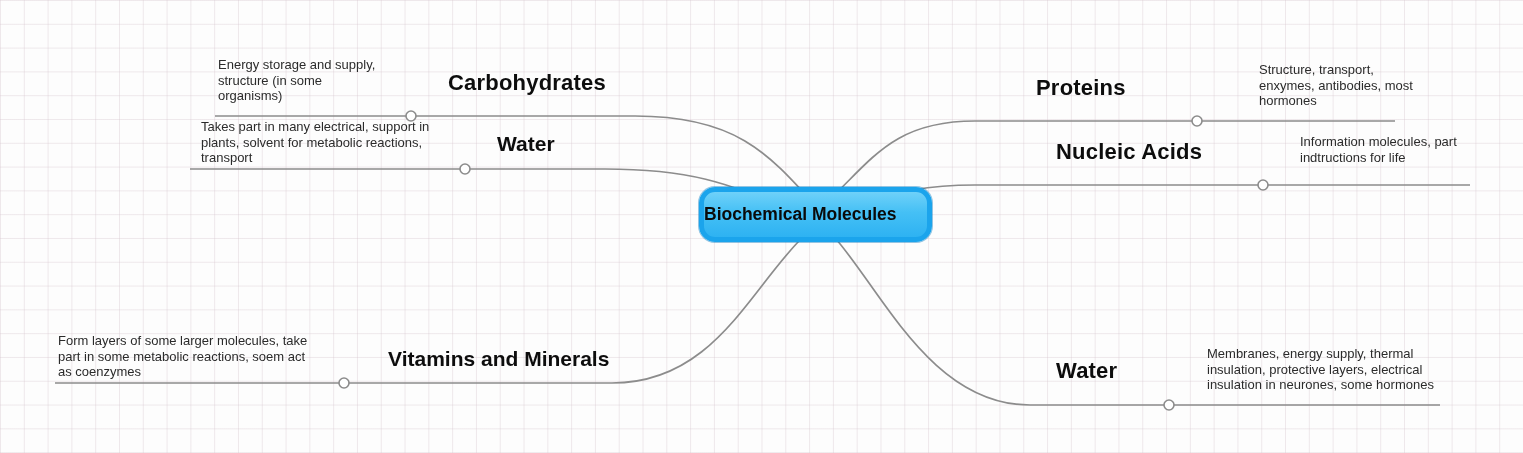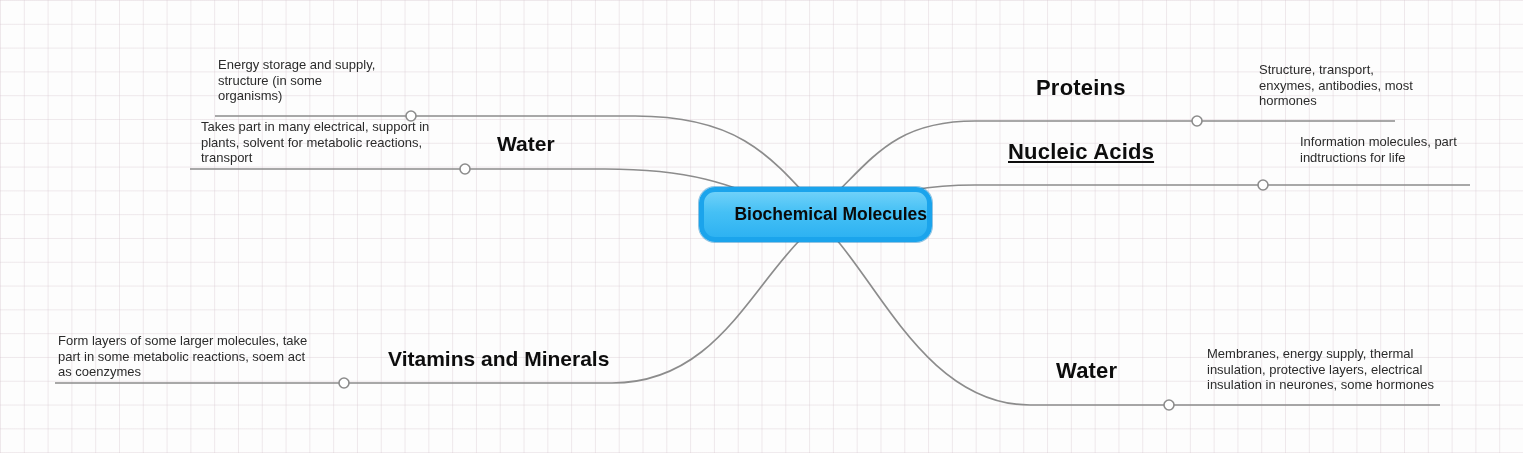--- a/index.html
+++ b/index.html
@@ -55,21 +55,21 @@
     left: 699px;
     top: 187px;
     width: 233px;
     height: 55px;
     border-radius: 16px;
     border: 5px solid #1ba4ec;
     background: linear-gradient(to bottom, #6fd1f9 0%, #45c0f5 45%, #2eb2f2 100%);
     box-shadow: 0 0 0 1px rgba(17,126,194,0.45);
     display: flex;
     align-items: center;
-    justify-content: flex-end;
+    justify-content: flex-start;
     cursor: pointer;
   }
   .center-node span {
     font-size: 17.5px;
     font-weight: bold;
     color: #0a0a0a;
     white-space: nowrap;
   }
 </style>
 </head>
@@ -89,31 +89,32 @@
 
     <circle cx="411" cy="116" r="5"></circle>
     <circle cx="465" cy="169" r="5"></circle>
     <circle cx="344" cy="383" r="5"></circle>
     <circle cx="1197" cy="121" r="5"></circle>
     <circle cx="1263" cy="185" r="5"></circle>
     <circle cx="1169" cy="405" r="5"></circle>
   </svg>
 
   <div class="branch-desc" style="left:218px; top:57px; width:170px;">Energy storage and supply, structure (in some organisms)</div>
+  <div class="branch-label lg" style="left:448px; top:70px;">Carbohydrates</div>
 
   <div class="branch-desc" style="left:201px; top:119px; width:237px;">Takes part in many electrical, support in plants, solvent for metabolic reactions, transport</div>
   <div class="branch-label md" style="left:497px; top:132px;">Water</div>
 
   <div class="branch-desc" style="left:58px; top:333px; width:258px;">Form layers of some larger molecules, take part in some metabolic reactions, soem act as coenzymes</div>
   <div class="branch-label md" style="left:388px; top:347px;text-align:center;">Vitamins and Minerals</div>
 
   <div class="branch-label lg" style="left:1036px; top:75px;text-align:right;">Proteins</div>
   <div class="branch-desc" style="left:1235px; top:62px; width:160px;margin-left:24px;">Structure, transport, enxymes, antibodies, most hormones</div>
 
-  <div class="branch-label lg" style="left:1008px; top:139px;text-decoration:underline;">Nucleic Acids</div>
+  <div class="branch-label lg" style="left:1056px; top:139px;">Nucleic Acids</div>
   <div class="branch-desc" style="left:1300px; top:134px; width:176px;">Information molecules, part indtructions for life</div>
 
   <div class="branch-label lg" style="left:1056px; top:358px;">Water</div>
   <div class="branch-desc" style="left:1207px; top:346px; width:240px;">Membranes, energy supply, thermal insulation, protective layers, electrical insulation in neurones, some hormones</div>
 
   <div class="center-node">
     <span>Biochemical Molecules</span>
   </div>
 
 </div>

